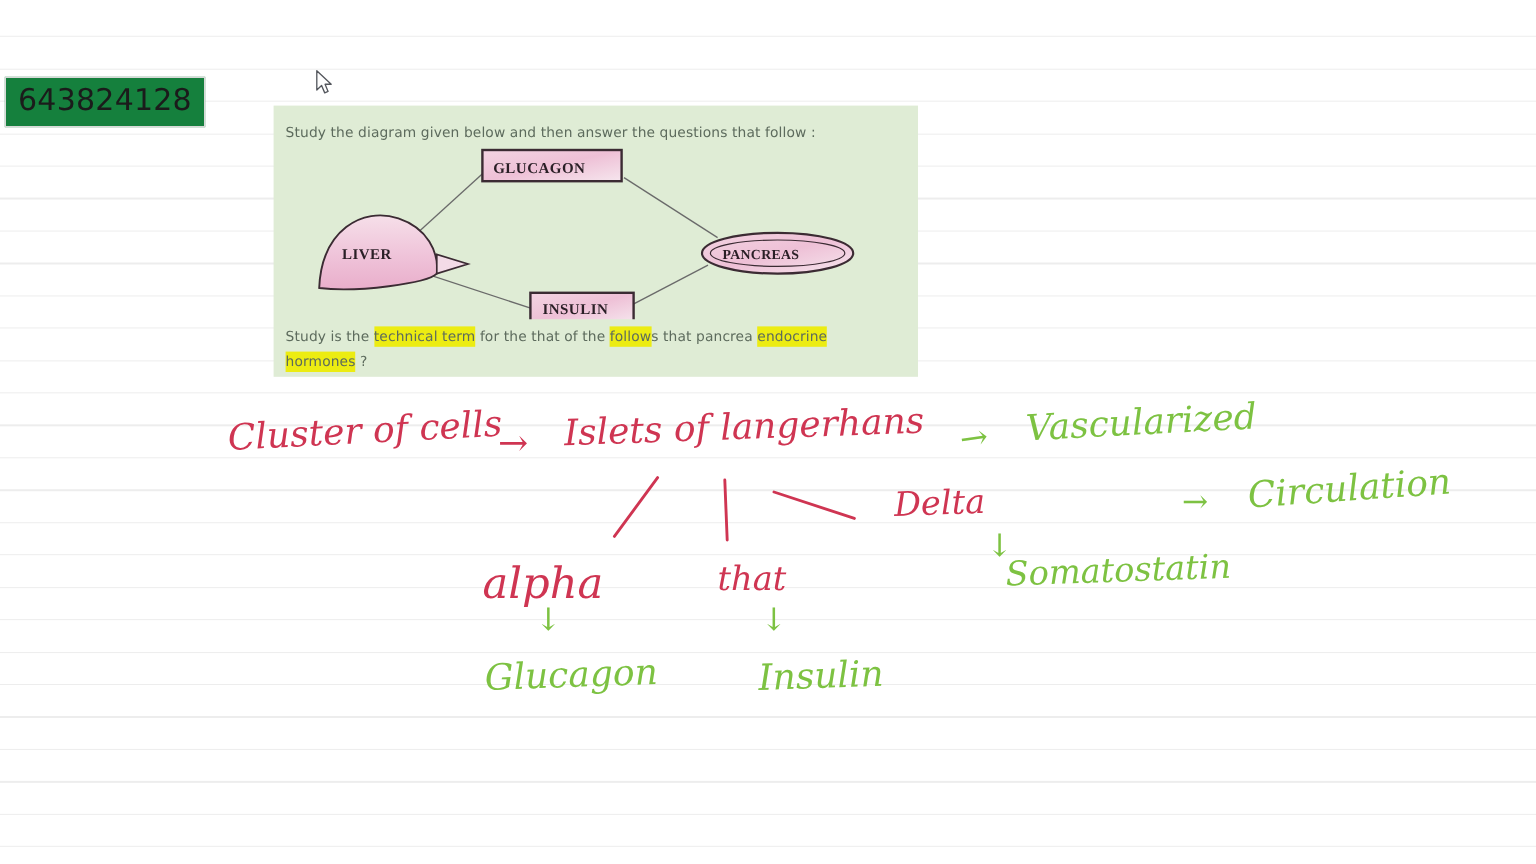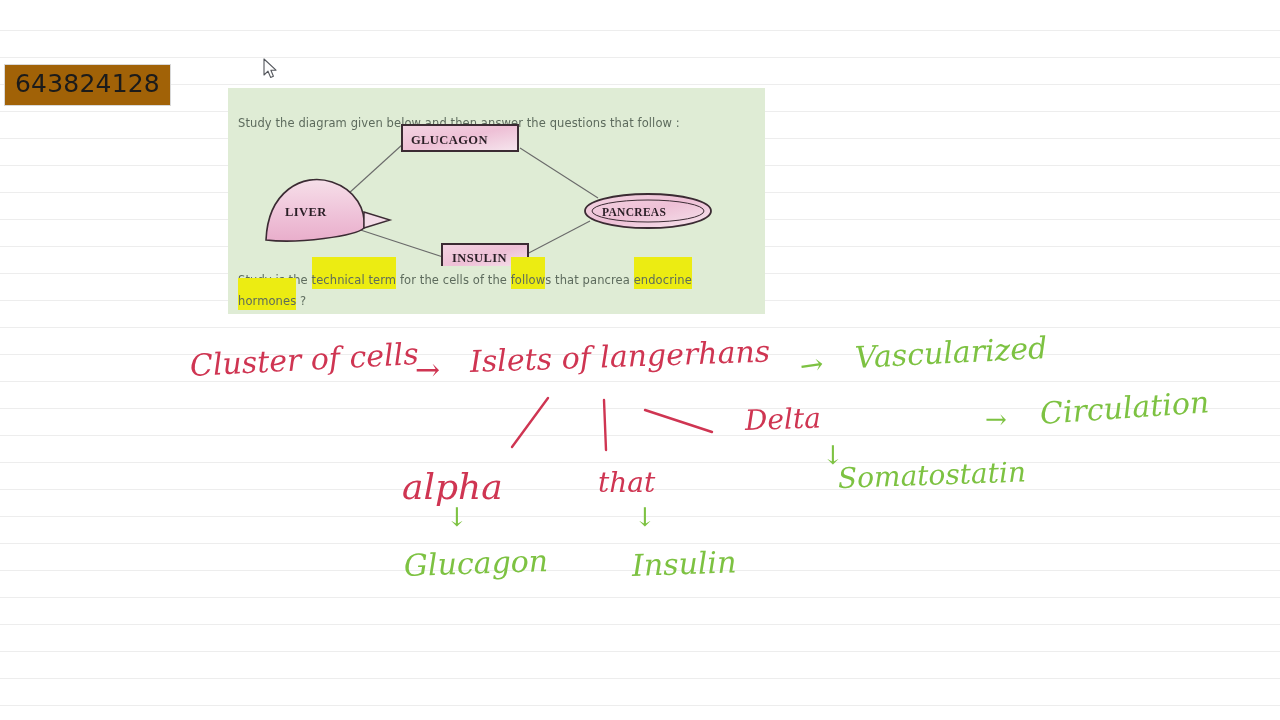--- a/index.html
+++ b/index.html
@@ -34,21 +34,21 @@
     pointer-events: none;
   }
 
   
   #qid-chip {
     position: absolute;
     left: 4px;
     top: 64px;
     min-width: 130px;
     padding: 5px 10px 7px 10px;
-    background: #a16207;
+    background: #15803d;
     border: 1px solid #d8d8d8;
     box-sizing: border-box;
     font-size: 25px;
     line-height: 28px;
     color: #1b1b1b;
     letter-spacing: 0.2px;
     font-family: "DejaVu Sans", sans-serif;
   }
 
   
@@ -71,31 +71,31 @@
     box-sizing: border-box;
     padding: 11px 14px 0 10px;
   }
   .q-text {
     font-family: "DejaVu Sans", sans-serif;
     font-size: 11.5px;
     line-height: 21px;
     color: #5d6b5d;
     letter-spacing: 0.1px;
   }
-  #q-lead { margin: 14px 0 2px 0; }
+  #q-lead { margin: 1px 0 2px 0; }
   #q-body {
     position: absolute;
     left: 10px;
     top: 182px;
     width: 500px;
     margin: 0;
   }
   .hl {
     background: #ecec12;
-    padding: 16px 0 2px 0;
+    padding: 1px 0 2px 0;
     box-decoration-break: clone;
     -webkit-box-decoration-break: clone;
   }
 
   
   #flow-diagram {
     position: absolute;
     left: 10px;
     top: 28px;
     width: 515px;
@@ -203,21 +203,21 @@
         <ellipse cx="410" cy="95" rx="56" ry="11" fill="none" stroke="#3b2b33" stroke-width="1"></ellipse>
         <text class="node-label-sm" x="364" y="100">PANCREAS</text>
       </g>
 
       <g>
         <rect x="204" y="128" width="86" height="25" fill="url(#pinkgrad2)" stroke="#3b2b33" stroke-width="2"></rect>
         <text class="node-label" x="214" y="146">INSULIN</text>
       </g>
     </svg>
 
-    <p id="q-body" class="q-text"><span>Study is the </span><span class="hl">technical term</span><span> for the cells of the </span><span class="hl">follow</span><span>s that pancrea </span><span class="hl">endocrine hormones</span><span> ?</span></p>
+    <p id="q-body" class="q-text"><span>Study is the </span><span class="hl">technical term</span><span> for the that of the </span><span class="hl">follow</span><span>s that pancrea </span><span class="hl">endocrine hormones</span><span> ?</span></p>
   </div>
 
   <div id="handwriting">
     <svg width="1280" height="720" style="position:absolute;left:0;top:0;">
       <g id="branch-group" stroke="#cf3552" stroke-width="2.4" stroke-linecap="round" fill="none">
           <line x1="548" y1="398" x2="512" y2="447"></line>
           <line x1="604" y1="400" x2="606" y2="450"></line>
           <line x1="645" y1="410" x2="712" y2="432"></line>
         </g>
     </svg>

